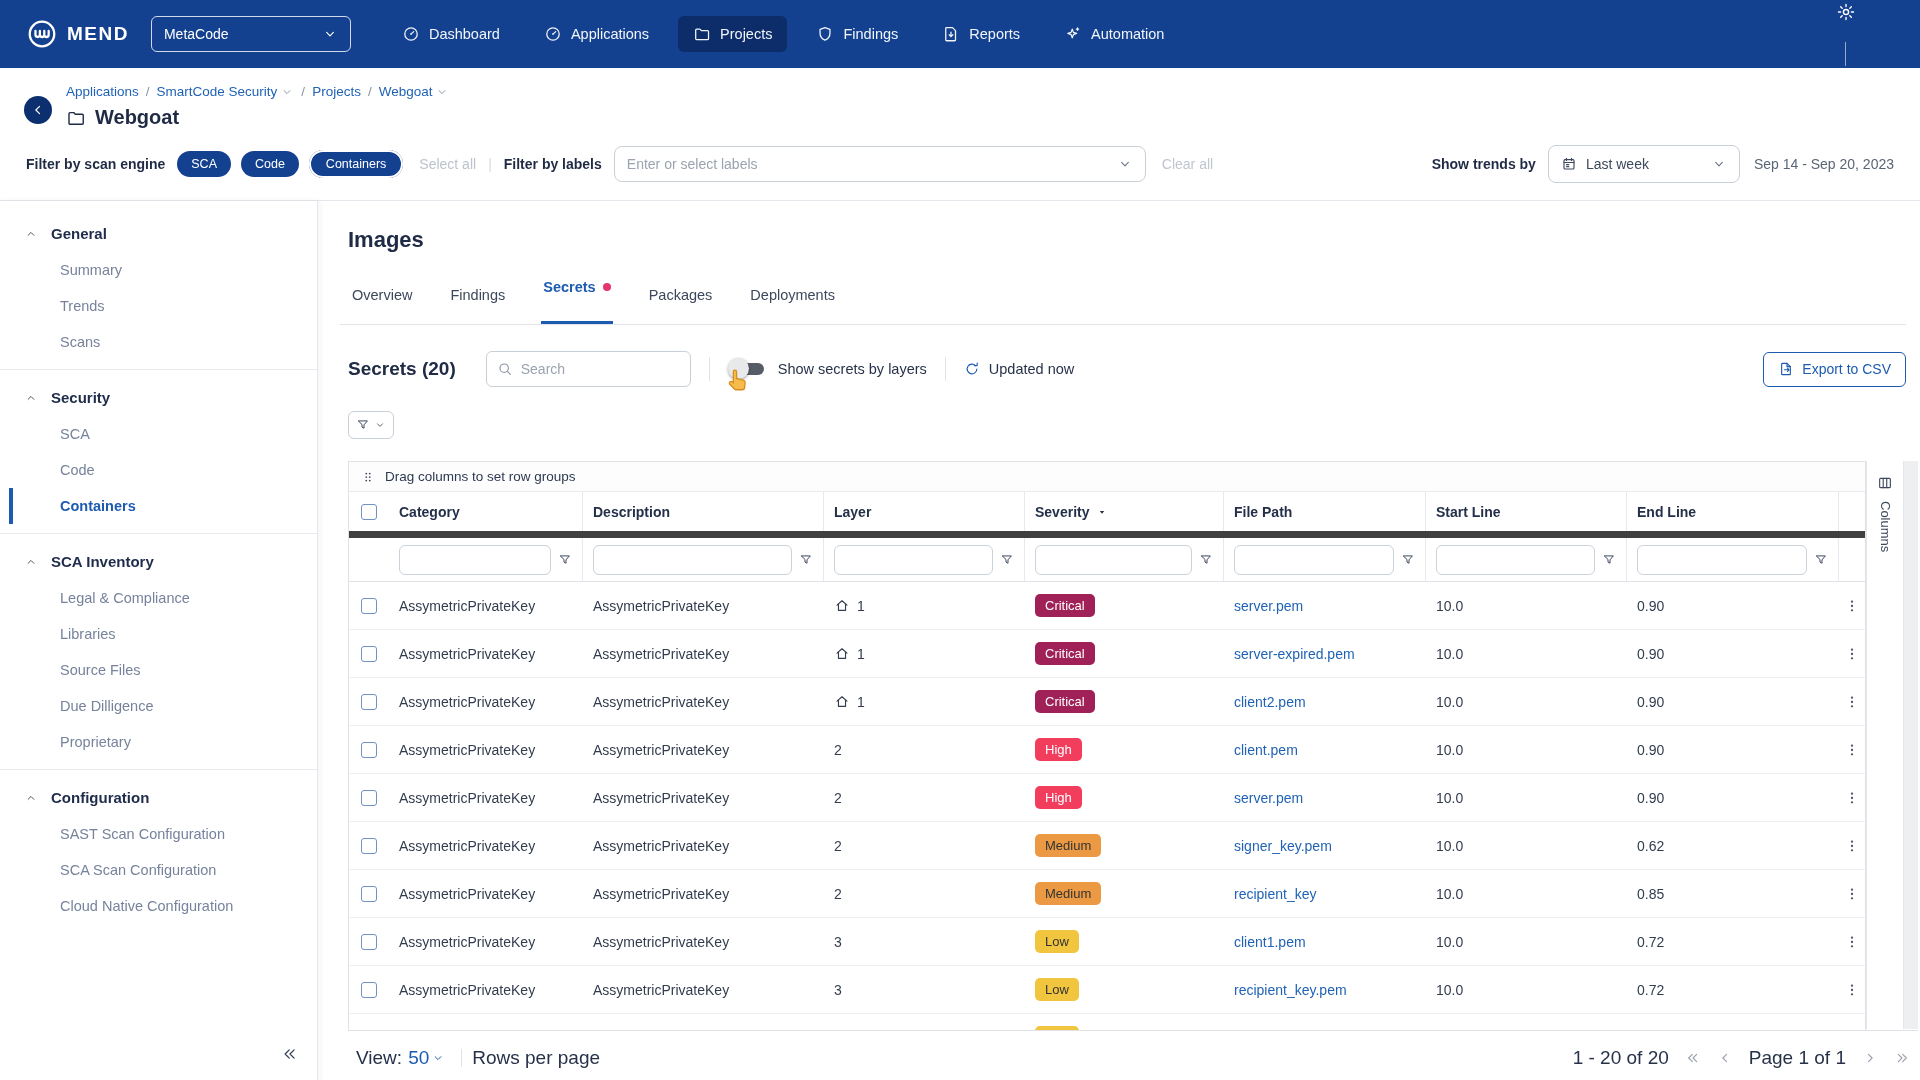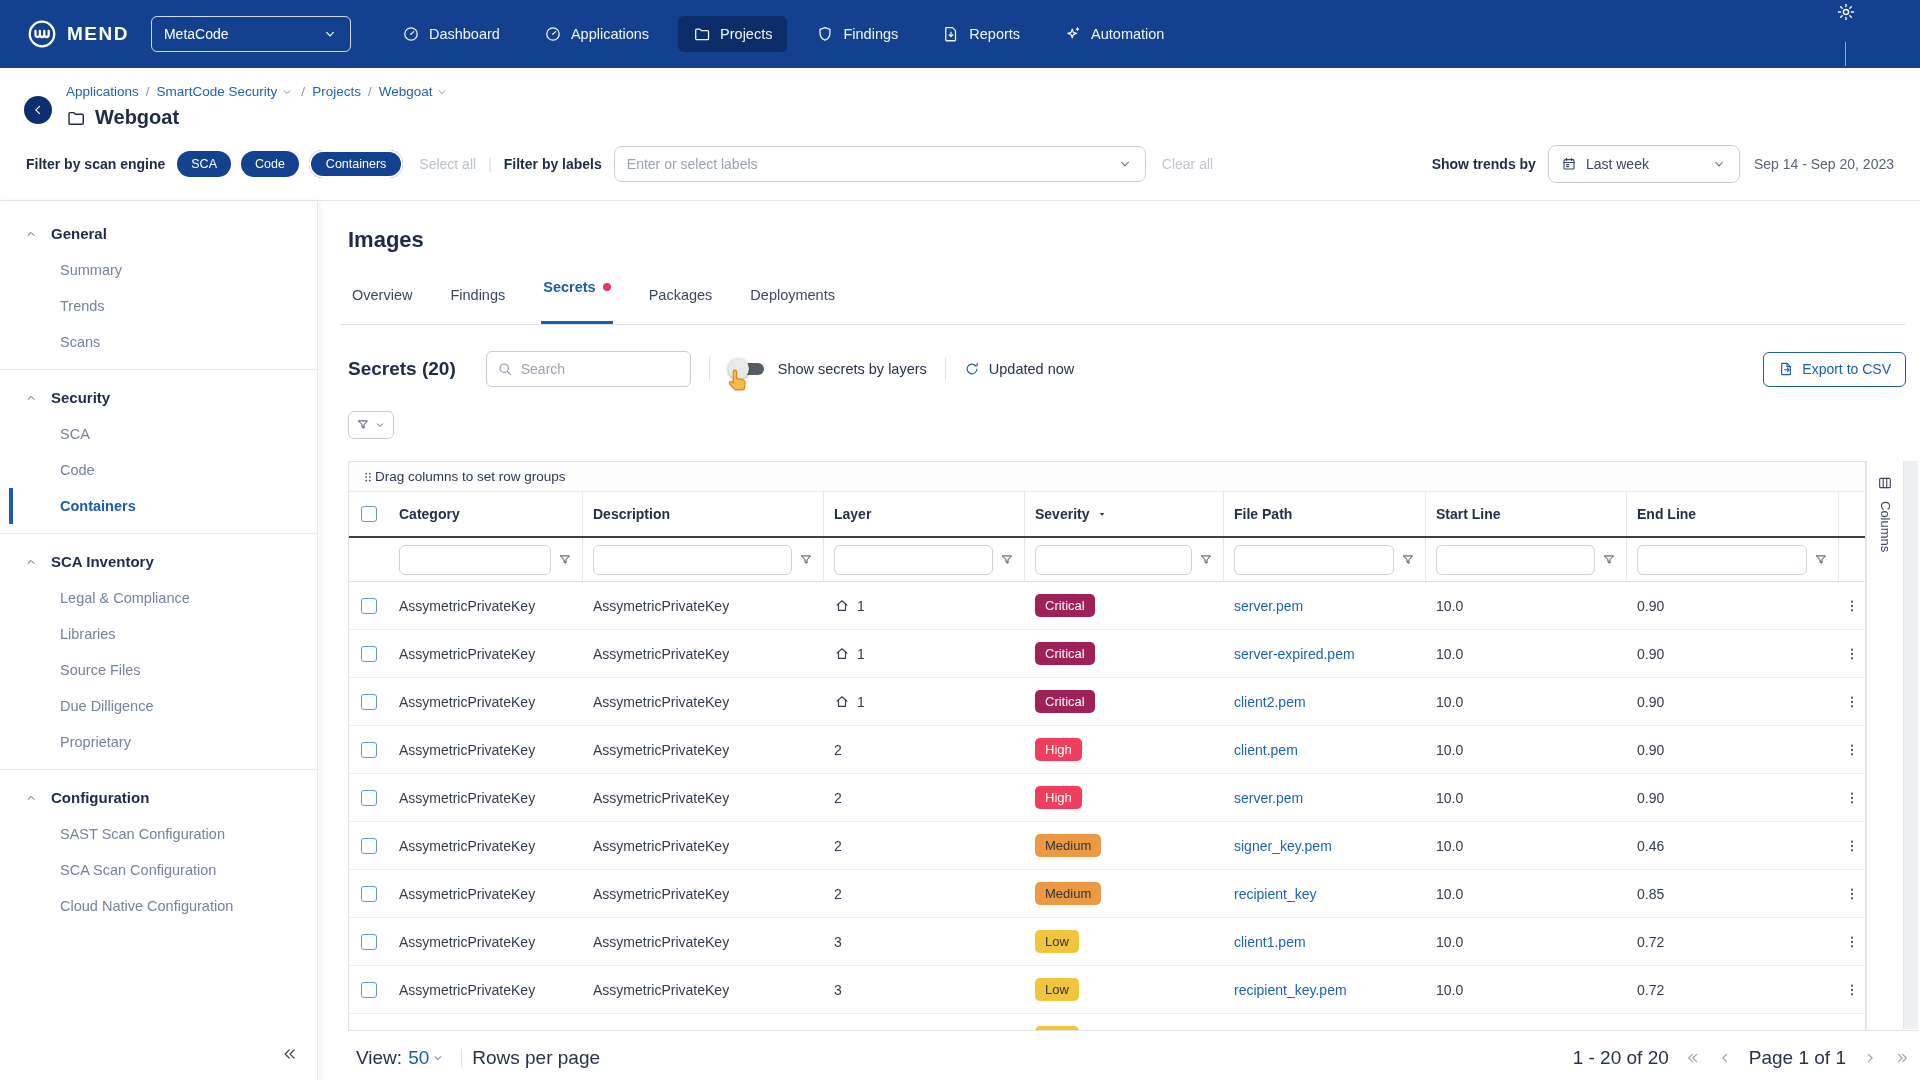--- a/index.html
+++ b/index.html
@@ -92,25 +92,25 @@
   .refresh { color:#1d5bb0; }
   .updated { font-size:14.5px; color:#27324a; margin-left:9px; white-space:nowrap;}
   .export-btn { display:flex; align-items:center; gap:8px; border:1.5px solid #1d5bb0; background:#fff;
     color:#1d5bb0; border-radius:6px; height:35px; padding:0 14px; font-size:14px; font-family:inherit; cursor:pointer; }
   .chip-filter-btn { margin:24px 0 0 8px; width:46px; height:28px; border:1px solid #c9cfd6; border-radius:6px;
     display:flex; align-items:center; justify-content:center; gap:4px; color:#3c485c; cursor:pointer; }
 
   
   .grid-area { display:flex; margin:22px 0 0 8px; }
   .grid { width:1518px; border:1px solid #dfe3e8; border-bottom:none; background:#fff; }
-  .drag-bar { height:30px; display:flex; align-items:center; padding:0 12px; font-size:13.5px;
+  .drag-bar { height:30px; display:flex; align-items:center; gap:10px; padding:0 12px; font-size:13.5px;
     color:#2c3950; background:#fdfdfe; border-bottom:1px solid #e8eaed; }
   .drag-bar .icon{ color:#3c485c; cursor:grab;}
   .g-row { display:grid; grid-template-columns:40px 194px 241px 201px 199px 202px 201px 212px 26px; align-items:center; }
-  .g-head { height:46px; border-bottom:2px solid #404040; }
+  .g-head { height:46px; border-bottom:7px solid #404040; }
   .g-head .g-cell { font-size:14px; font-weight:bold; color:#243049; }
   .g-cell { padding:0 10px; display:flex; align-items:center; gap:7px; height:100%; overflow:hidden; white-space:nowrap; }
   .g-head .g-cell.bordered, .g-filter .g-cell.bordered { border-right:1px solid #e6e9ed; }
   .g-filter { height:44px; border-bottom:1px solid #dfe3e7; }
   .f-input { flex:1; height:30px; border:1px solid #ccd2d9; border-radius:6px; background:#fff; cursor:text;}
   .g-filter .icon { color:#3c485c; cursor:pointer; }
   .rows-clip { height:448px; overflow:hidden; }
   .g-data { height:48px; border-bottom:1px solid #edeff1; font-size:14px; color:#333c4e; }
   .cbx { width:16px; height:16px; border:1.5px solid #6f93c4; border-radius:3px; margin:0 auto; cursor:pointer; background:#fff;}
   .g-cell.c-check{ justify-content:center; padding:0;}
@@ -727,21 +727,21 @@
                 <div class="g-cell">
                   <span>2</span>
                 </div>
                 <div class="g-cell">
                   <span class="badge" style="background: rgb(235, 154, 67); color: rgb(51, 51, 51);">Medium</span>
                 </div>
                 <div class="g-cell">
                   <a class="file-link">signer_key.pem</a>
                 </div>
                 <div class="g-cell">10.0</div>
-                <div class="g-cell">0.46</div>
+                <div class="g-cell">0.62</div>
                 <div class="g-cell c-check">
                   <span class="icon kebab">
                     <svg viewBox="0 0 24 24" fill="currentColor">
                       <circle cx="12" cy="5.5" r="1.7"></circle>
                       <circle cx="12" cy="12" r="1.7"></circle>
                       <circle cx="12" cy="18.5" r="1.7"></circle>
                     </svg>
                   </span>
                 </div>
               </div>

